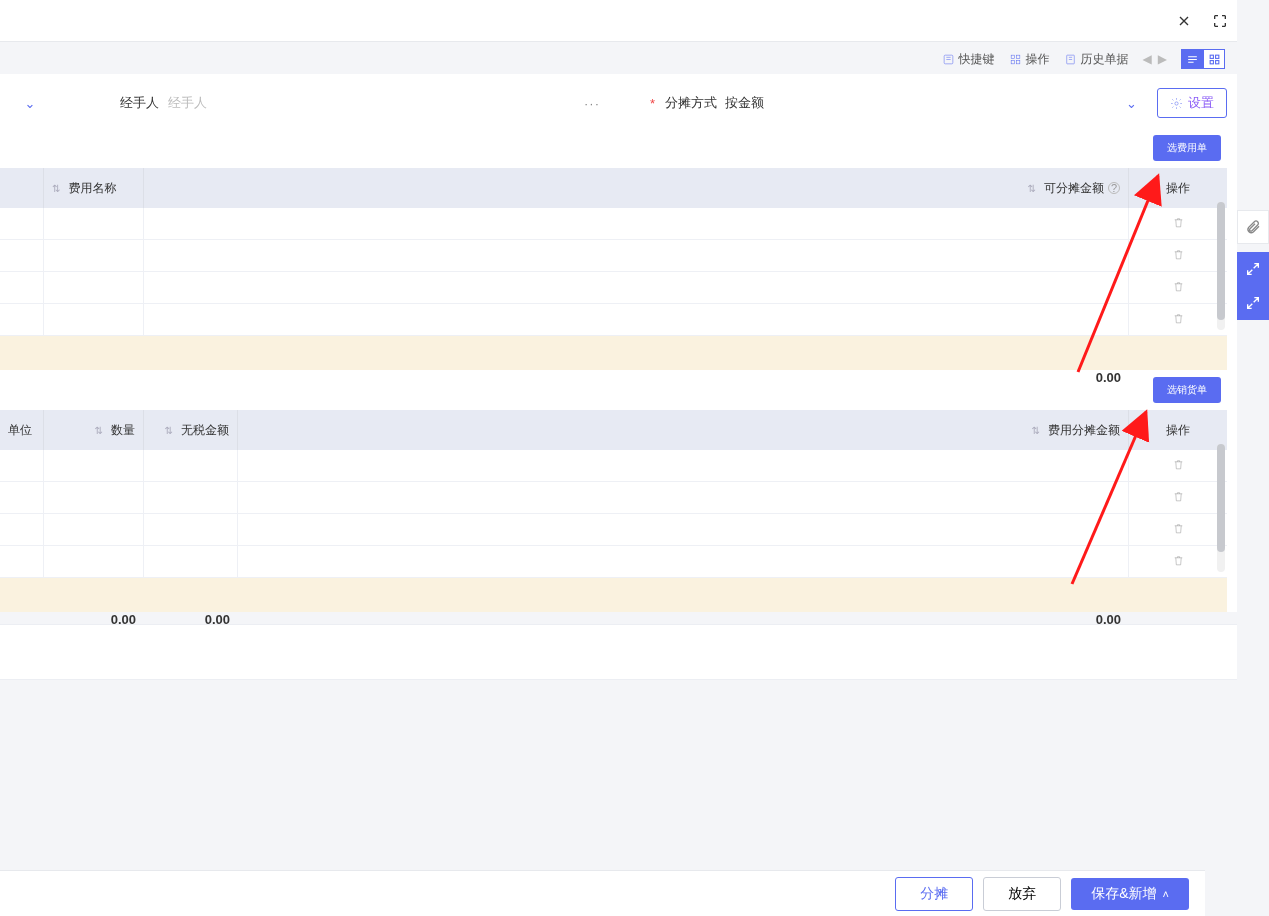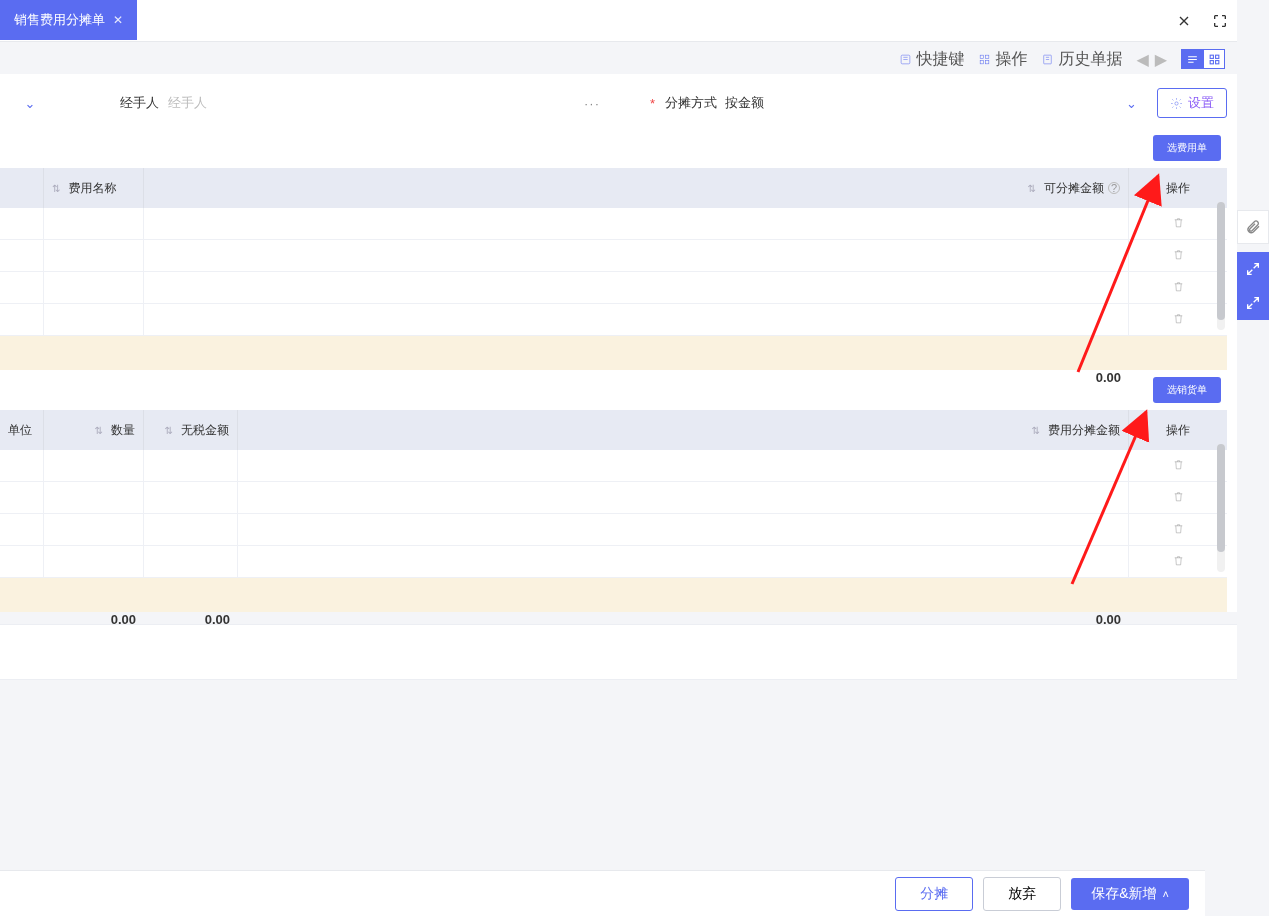--- a/index.html
+++ b/index.html
@@ -7,21 +7,21 @@
 
   
   .tab-bar { height: 42px; background: #fff; display: flex; align-items: flex-start; border-bottom: 1px solid #e7e9ed; position: relative; }
   .tab { background: #5a6cf1; color: #fff; padding: 0 14px; height: 40px; display: flex; align-items: center; gap: 8px; font-size: 13px; }
   .tab .close-x { font-size: 12px; opacity: .85; }
   .tab-right-icons { position: absolute; right: 6px; top: 0; height: 42px; display: flex; align-items: center; gap: 14px; color: #333; }
   .icon-btn { width: 22px; height: 22px; display: flex; align-items: center; justify-content: center; cursor: pointer; }
   .icon-btn svg { width: 16px; height: 16px; }
 
   
-  .toolbar { height: 30px; background: #f4f5f8; display: flex; justify-content: flex-end; align-items: center; padding: 0 12px; gap: 14px; font-size: 16px; color: #555; margin-top: 2px; }
+  .toolbar { height: 30px; background: #f4f5f8; display: flex; justify-content: flex-end; align-items: center; padding: 0 12px; gap: 14px; font-size: 12px; color: #555; margin-top: 2px; }
   .toolbar .item { display: flex; align-items: center; gap: 4px; cursor: pointer; }
   .toolbar .item svg { width: 13px; height: 13px; stroke: #5a6cf1; fill: none; }
   .toolbar .nav-arrows { display: flex; align-items: center; gap: 6px; color: #bbb; }
   .toolbar .view-toggle { display: flex; }
   .toolbar .view-toggle .vt { width: 22px; height: 20px; border: 1px solid #5a6cf1; display: flex; align-items: center; justify-content: center; }
   .toolbar .view-toggle .vt.active { background: #5a6cf1; color: #fff; }
   .toolbar .view-toggle .vt:not(.active) { background: #fff; color: #5a6cf1; }
 
   
   .form-panel { background: #fff; padding: 14px 10px 10px 10px; min-height: 44px; display: flex; align-items: center; position: relative; }
@@ -98,24 +98,20 @@
 
   
   .main-area { position:absolute; top:0; left:0; right:32px; bottom:0; overflow:hidden; }
 </style>
 </head>
 <body>
 
 <div class="main-area">
 
   <div class="tab-bar">
-    <div class="tab">
-      <span>销售费用分摊单</span>
-      <span class="close-x">✕</span>
-    </div>
     <div class="tab-right-icons">
       <span class="icon-btn">
         <svg viewBox="0 0 24 24" stroke="#333" stroke-width="2" fill="none">
             <path d="M6 6l12 12M18 6L6 18"></path>
           </svg>
       </span>
       <span class="icon-btn">
         <svg viewBox="0 0 24 24" stroke="#333" stroke-width="2" fill="none">
             <path d="M4 4h5M4 4v5M20 4h-5M20 4v5M4 20h5M4 20v-5M20 20h-5M20 20v-5"></path>
           </svg>

